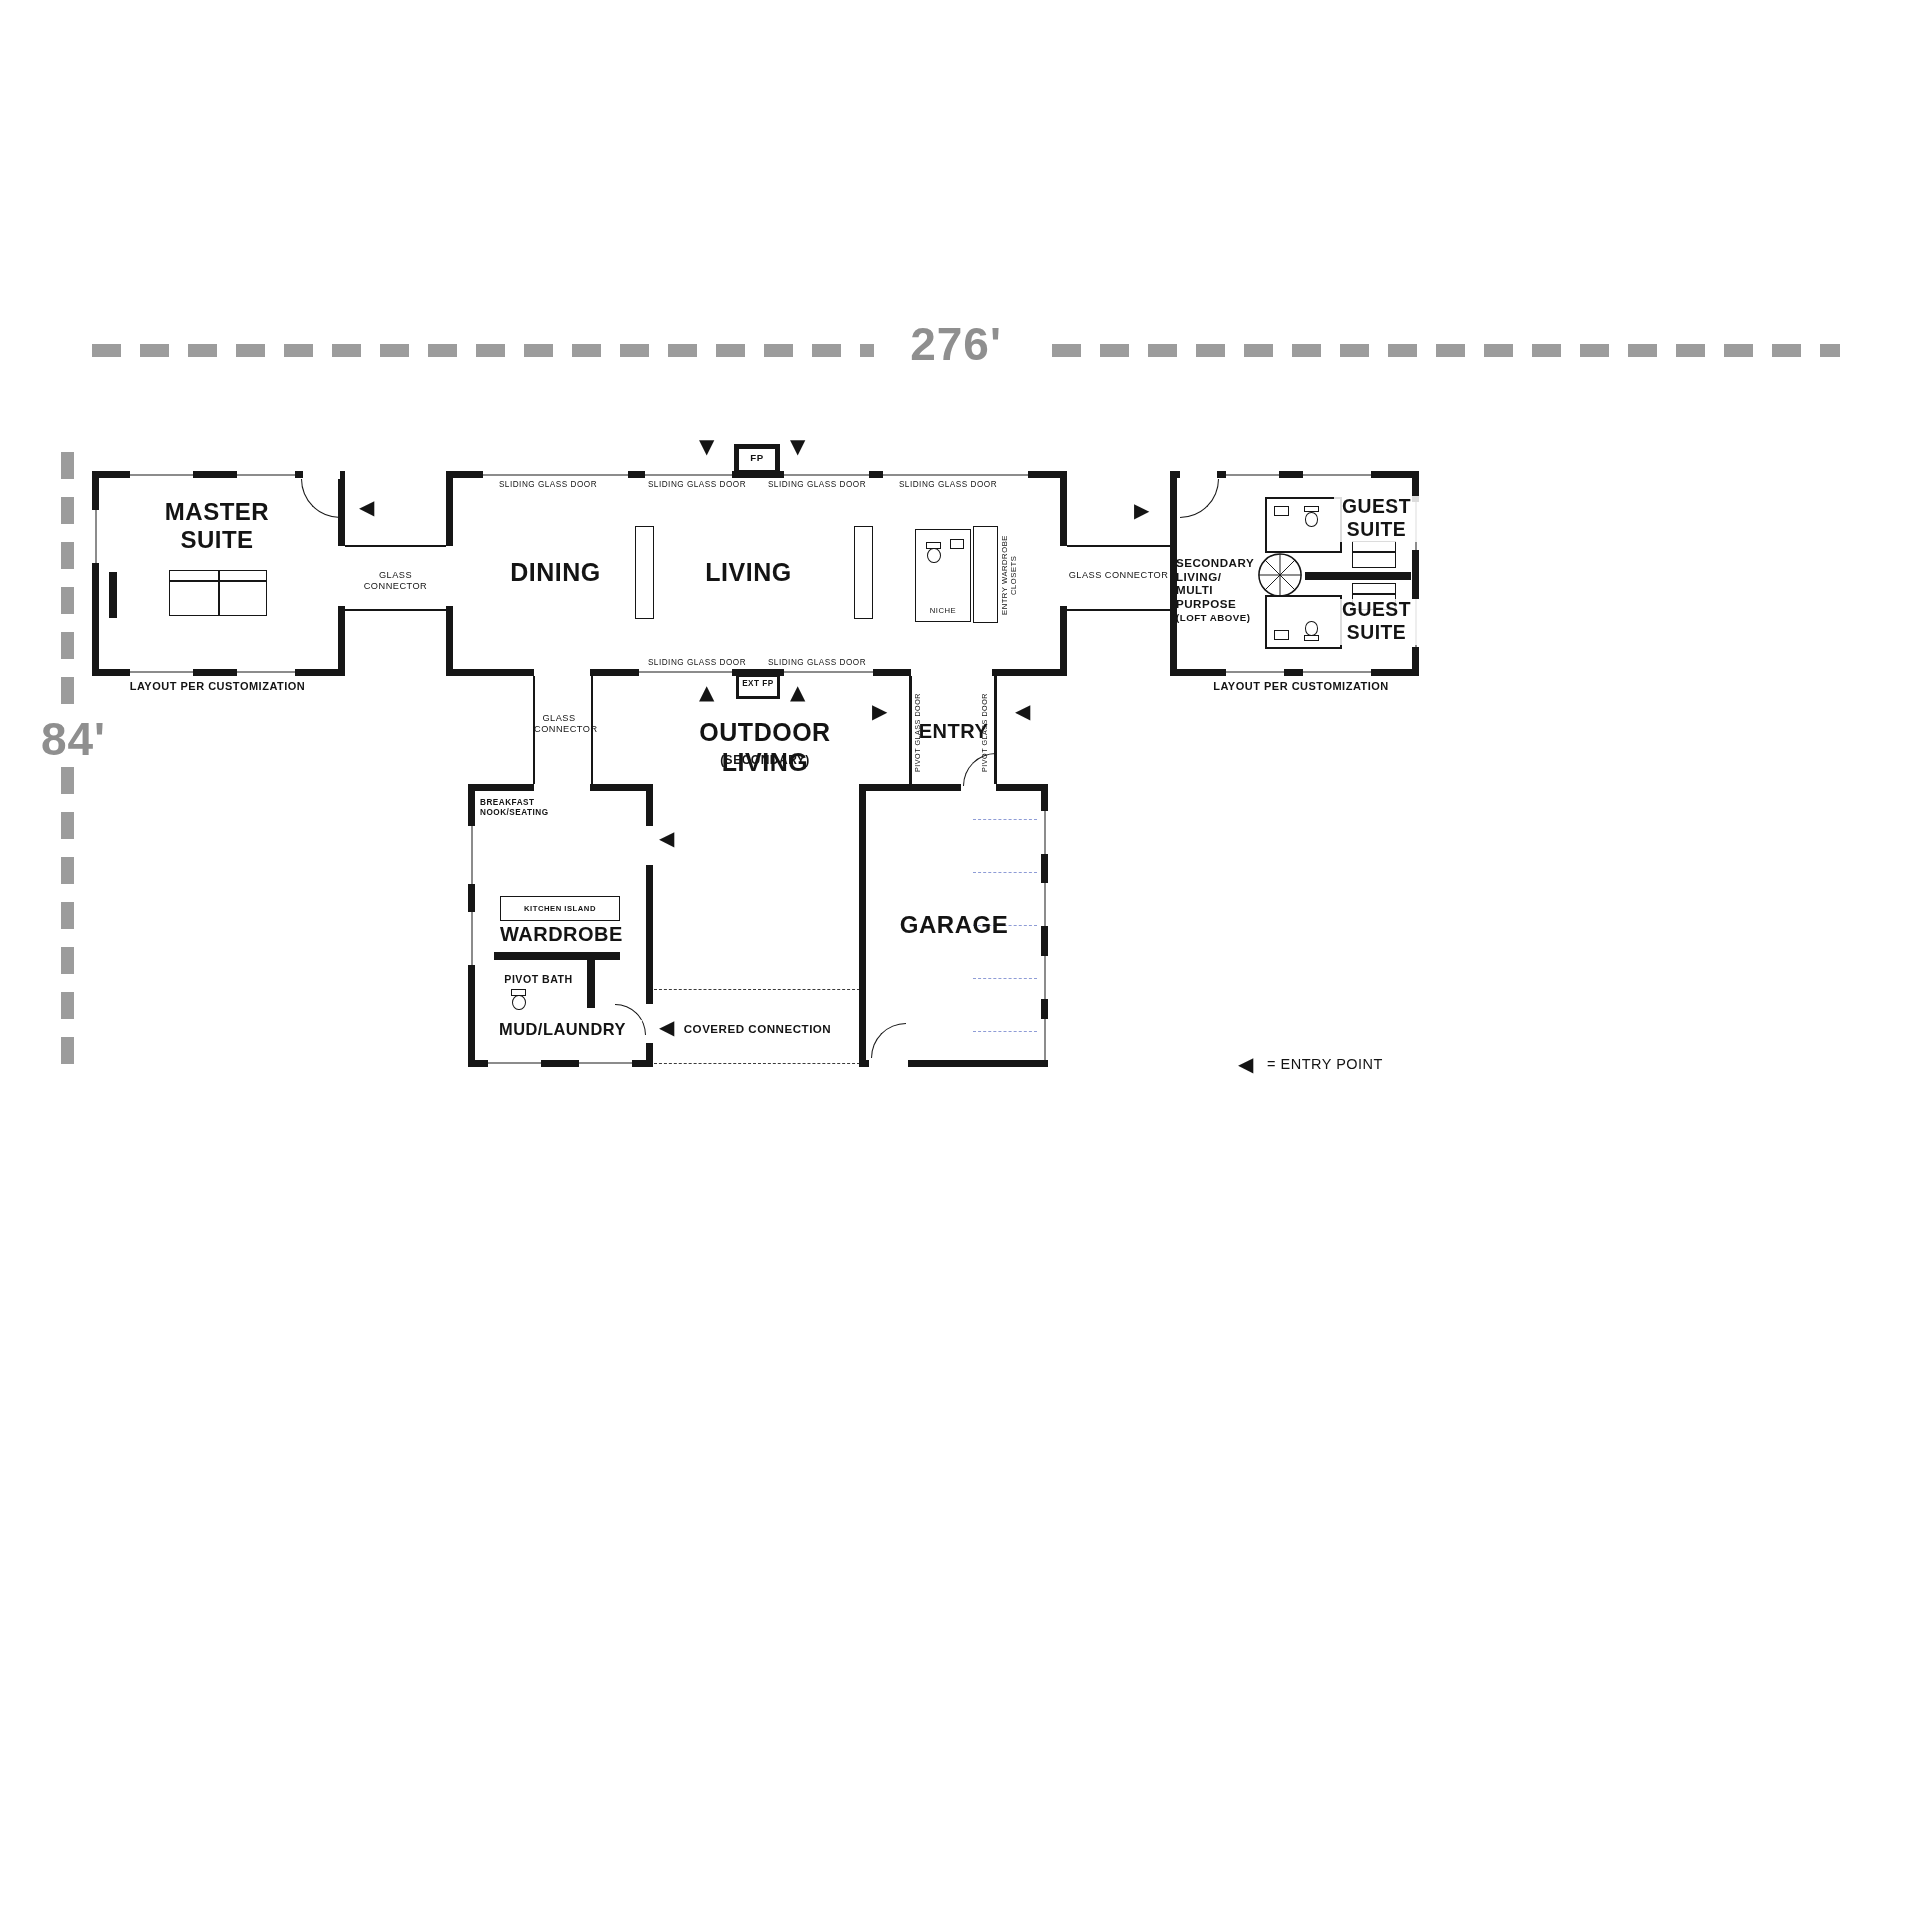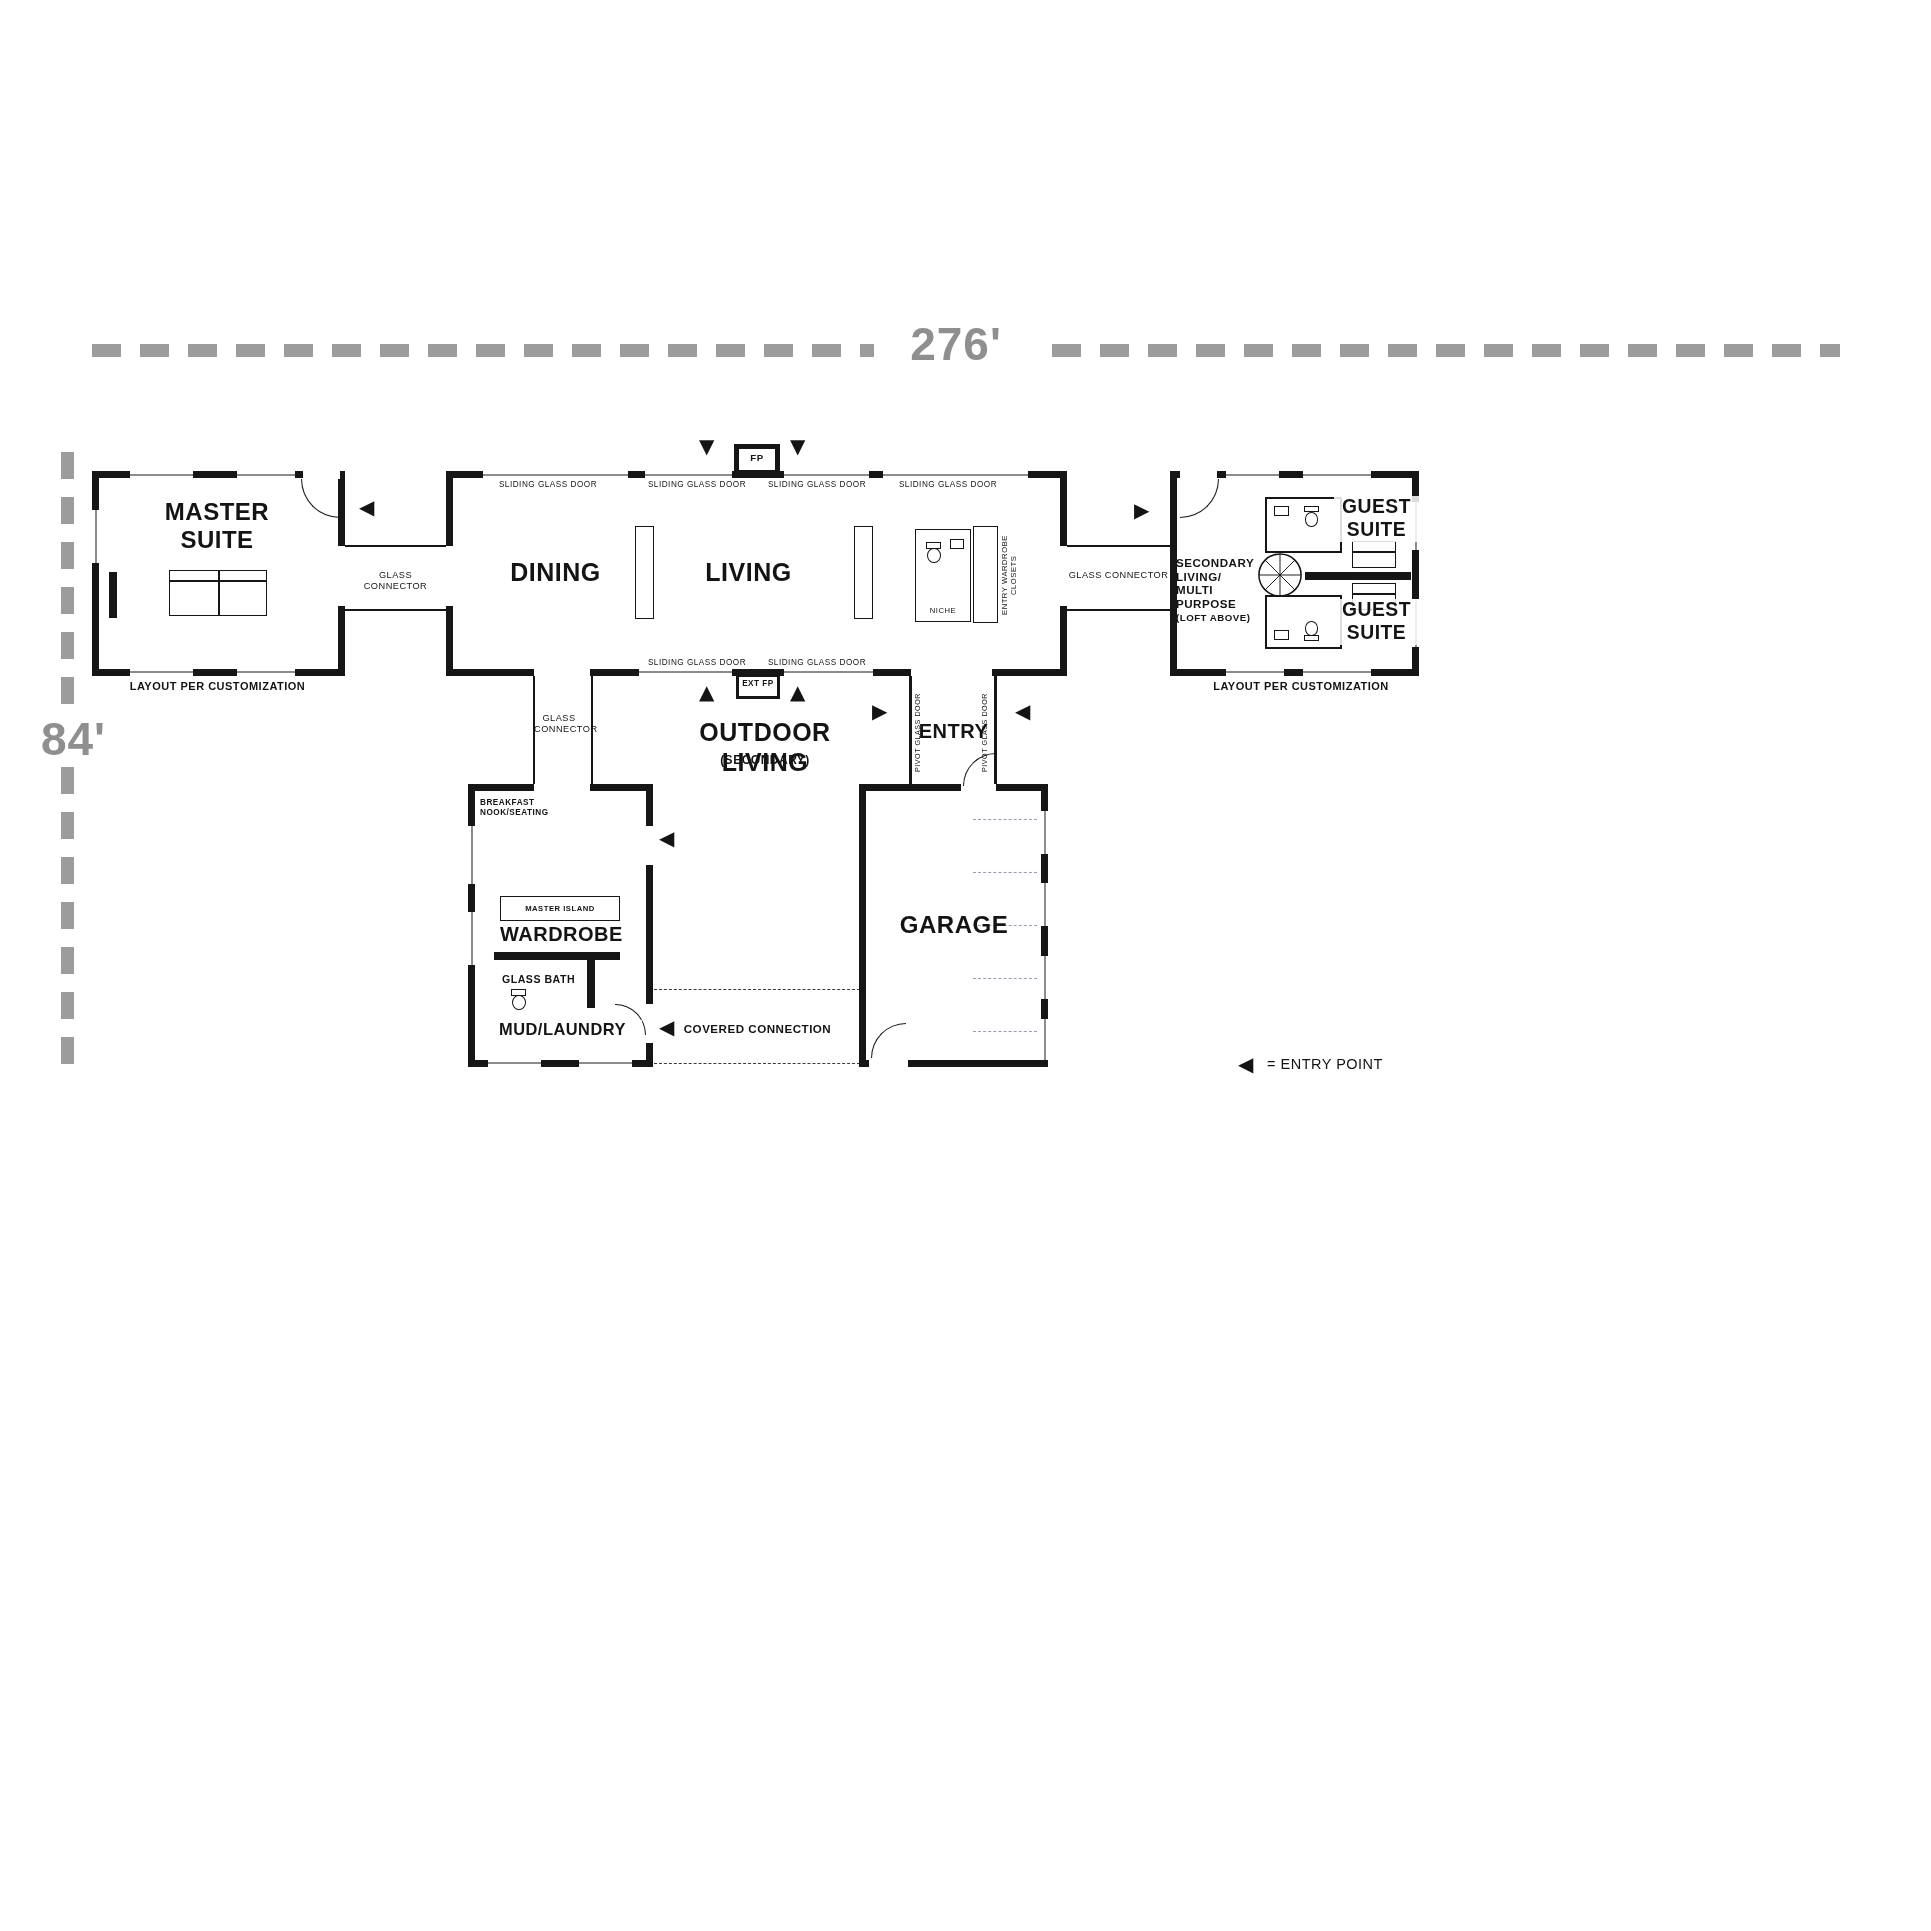--- a/index.html
+++ b/index.html
@@ -182,25 +182,25 @@
   <div class="vwin" style="left:468px;top:826px;height:58px;"></div>
   <div class="vwin" style="left:468px;top:912px;height:53px;"></div>
   <div class="hwin" style="left:488px;top:1059px;width:53px;"></div>
   <div class="hwin" style="left:579px;top:1059px;width:53px;"></div>
   <div class="vopen" style="left:646px;top:826px;height:39px;"></div>
   <div class="vopen" style="left:646px;top:1004px;height:39px;"></div>
   <div class="lbl pre left" style="left:480px;top:798px;width:87px;font-size:8.2px;">BREAKFAST
 NOOK/SEATING</div>
   <div class="arrow" style="left:659px;top:828px;">◀</div>
   <div class="tbox" style="left:500px;top:896px;width:120px;height:25px;"></div>
-  <div class="lbl" style="left:500px;top:904px;width:120px;font-size:7.7px;">MASTER ISLAND</div>
+  <div class="lbl" style="left:500px;top:904px;width:120px;font-size:7.7px;">KITCHEN ISLAND</div>
   <div class="lbl" style="left:500px;top:923px;width:120px;font-size:20px;">WARDROBE</div>
   <div class="hwall" style="left:494px;top:952px;width:126px;"></div>
   <div class="vwall" style="left:587px;top:952px;height:56px;"></div>
-  <div class="lbl" style="left:494px;top:973px;width:89px;font-size:10.6px;">GLASS BATH</div>
+  <div class="lbl" style="left:494px;top:973px;width:89px;font-size:10.6px;">PIVOT BATH</div>
   <div class="toilet-tank" style="left:511px;top:989px;width:15.4px;height:6.8px;"></div>
   <div class="toilet-bowl" style="left:512px;top:995px;width:13.5px;height:15.4px;"></div>
   <div class="qa qa-tr" style="left:615px;top:1004px;width:31px;height:31px;"></div>
   <div class="lbl" style="left:483px;top:1020px;width:159px;font-size:16.4px;background:rgba(255,255,255,0.85);">MUD/LAUNDRY</div>
   <div class="arrow" style="left:659px;top:1017px;">◀</div>
 
   <div class="cdash" style="left:654px;top:989px;width:206px;height:75px;"></div>
   <div class="lbl" style="left:666px;top:1022px;width:183px;font-size:11.6px;">COVERED CONNECTION</div>
 
   <div class="room" style="left:859px;top:784px;width:189px;height:283px;"></div>

